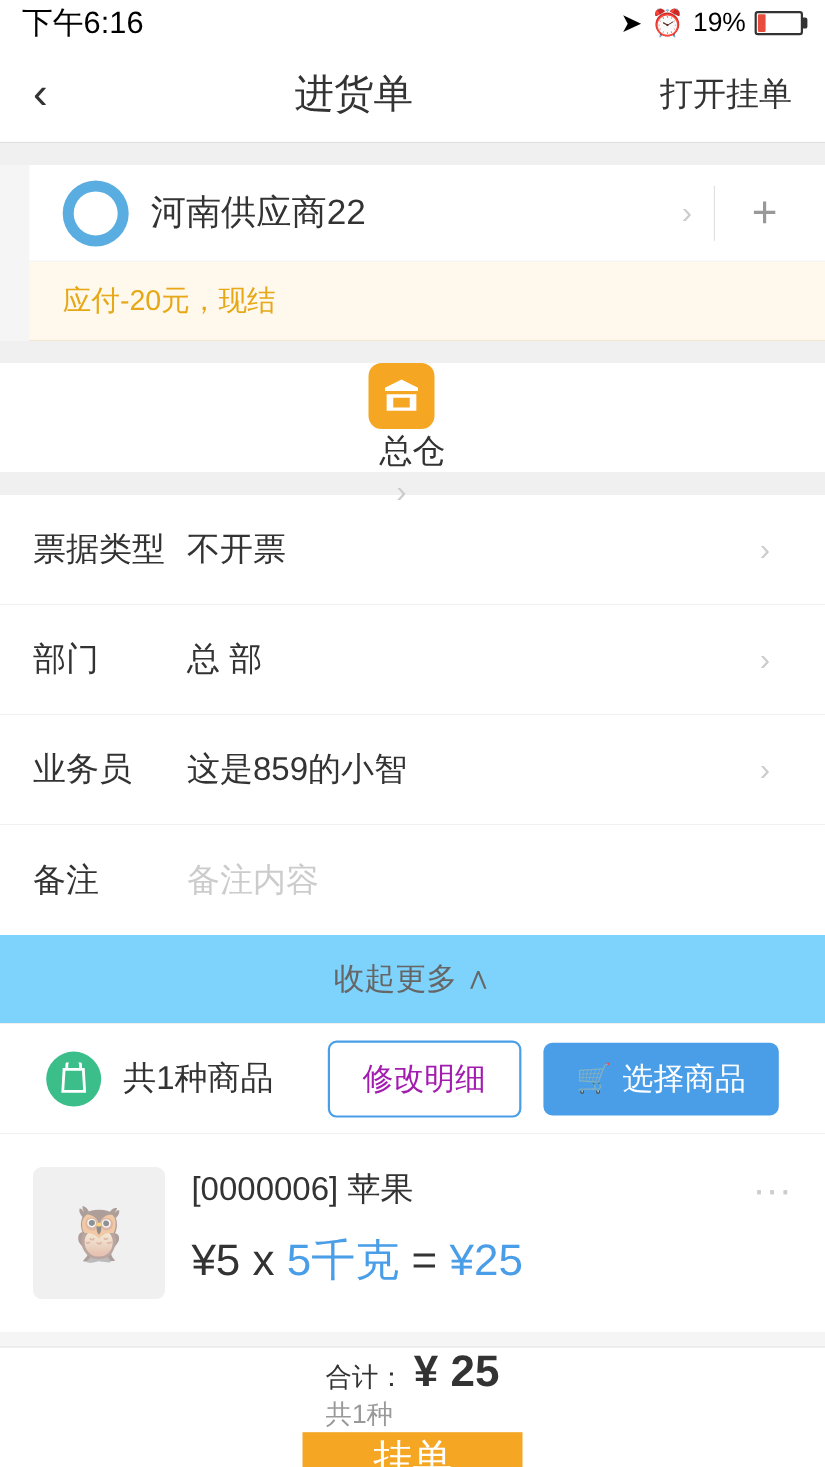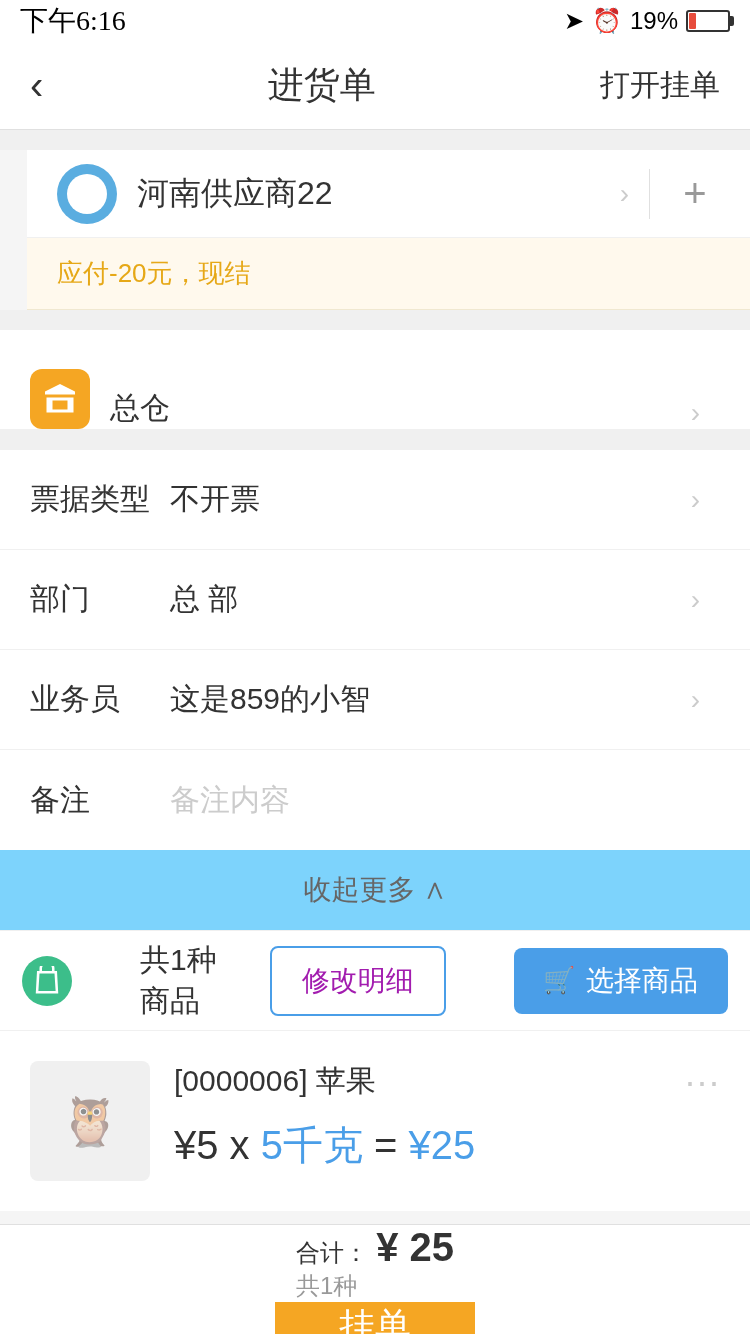--- a/index.html
+++ b/index.html
@@ -18,21 +18,21 @@
       height: 42px;
       background: #fff;
       display: flex;
       align-items: center;
       justify-content: space-between;
       padding: 0 20px;
       font-size: 24px;
       color: #000;
     }
     .status-left { display: flex; align-items: center; gap: 10px; }
-    .status-center { font-size: 28px; font-weight: 500; font-family: Liberation Serif, serif; }
+    .status-center { font-size: 28px; font-weight: 500; }
     .status-right { display: flex; align-items: center; gap: 8px; font-size: 24px; }
     .battery-icon {
       display: inline-block;
       width: 44px;
       height: 22px;
       border: 2px solid #333;
       border-radius: 3px;
       position: relative;
       background: #fff;
     }
@@ -176,24 +176,25 @@
     .form-value {
       flex: 1;
       font-size: 30px;
       color: #333;
     }
     .form-value.placeholder {
       color: #ccc;
     }
     .form-row-warehouse {
       display: flex;
-      align-items: flex-end;
+      align-items: center;
       padding: 0 30px;
       height: 100px;
       border-bottom: 1px solid #f0f0f0;
+      flex-direction: column;
     }
     .warehouse-icon {
       width: 60px;
       height: 60px;
       background: #f5a623;
       border-radius: 12px;
       display: flex;
       align-items: center;
       justify-content: center;
       margin-right: 20px;
@@ -214,25 +215,24 @@
       justify-content: center;
       font-size: 28px;
       color: #666;
       cursor: pointer;
     }
 
     
     .product-header {
       display: flex;
       align-items: center;
-      padding: 0 22px;
+      padding: 0 42px;
       height: 100px;
       background: #fff;
       border-top: 1px solid #f0f0f0;
-      gap: 48px;
     }
     .product-header-icon {
       width: 50px;
       height: 50px;
       background: #3cbe8a;
       border-radius: 50%;
       display: flex;
       align-items: center;
       justify-content: center;
       margin-right: 20px;

